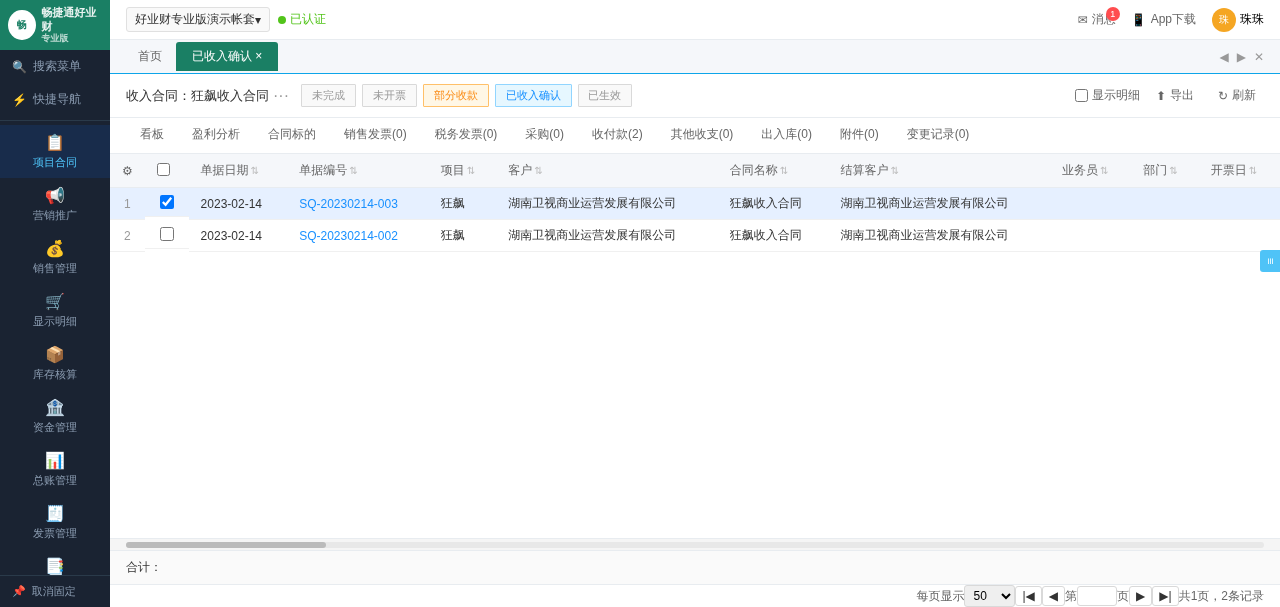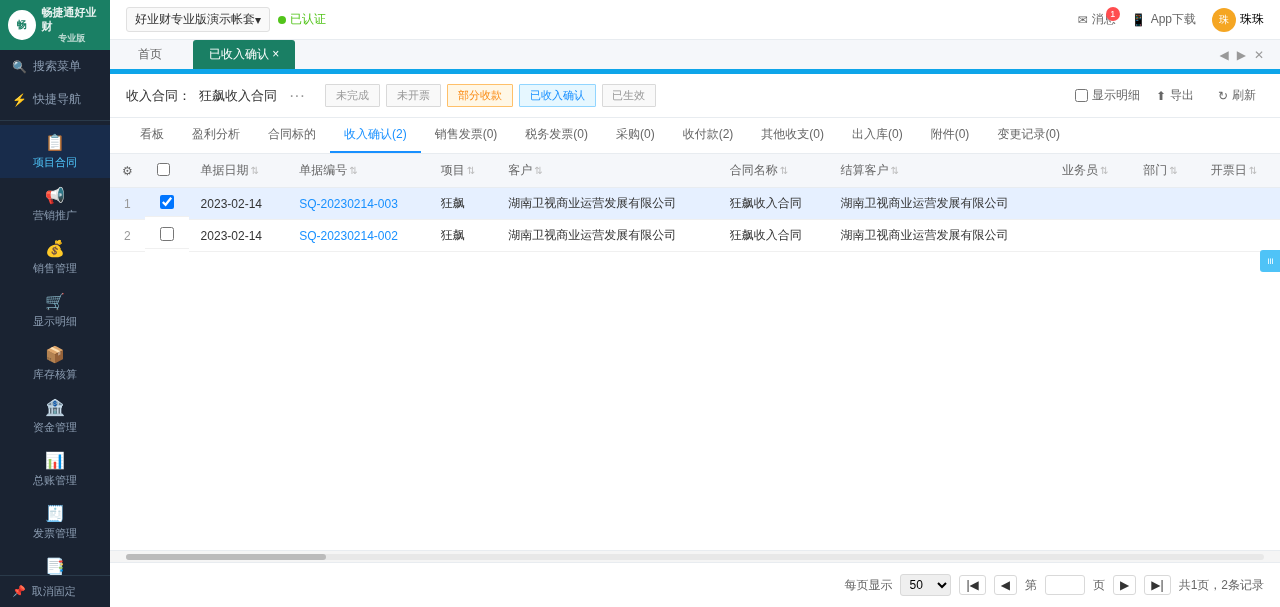--- a/index.html
+++ b/index.html
@@ -27,30 +27,30 @@
     .topbar-dropdown { display: flex; align-items: center; color: #333; font-size: 12px; cursor: pointer; border: 1px solid #e0e0e0; padding: 3px 8px; border-radius: 3px; background: #f9f9f9; }
     .topbar-certified { display: flex; align-items: center; gap: 4px; color: #52c41a; font-size: 12px; }
     .certified-dot { width: 8px; height: 8px; background: #52c41a; border-radius: 50%; }
     .topbar-right { display: flex; align-items: center; gap: 16px; }
     .topbar-action { display: flex; align-items: center; gap: 4px; color: #666; font-size: 12px; cursor: pointer; position: relative; }
     .notification-badge { position: absolute; top: -4px; right: -4px; background: #ff4d4f; color: white; border-radius: 50%; width: 14px; height: 14px; font-size: 9px; display: flex; align-items: center; justify-content: center; }
     .topbar-user { display: flex; align-items: center; gap: 4px; cursor: pointer; }
     .user-avatar { width: 24px; height: 24px; background: #f5a623; border-radius: 50%; display: flex; align-items: center; justify-content: center; color: white; font-size: 10px; }
 
     
-    .tabbar { background: #f5f7fa; border-bottom: 5px solid #0ea5e9; padding: 0 16px; height: 34px; display: flex; align-items: center; gap: 19px; flex-shrink: 0; }
+    .tabbar { background: #f5f7fa; border-bottom: 1px solid #0ea5e9; padding: 0 16px; height: 34px; display: flex; align-items: center; gap: 2px; flex-shrink: 0; }
     .tab-home { padding: 6px 12px; color: #666; cursor: pointer; font-size: 12px; }
     .tab-item { padding: 6px 16px; background: #1a7f64; color: white; border-radius: 3px 3px 0 0; cursor: pointer; font-size: 12px; display: flex; align-items: center; gap: 6px; }
 
     
     .content { flex: 1; background: white; overflow: hidden; display: flex; flex-direction: column; }
 
     
     .contract-header { padding: 10px 16px; border-bottom: 1px solid #e8ecf0; display: flex; align-items: center; justify-content: space-between; flex-shrink: 0; }
-    .contract-actions-left { display: flex; align-items: center; gap: 8px; }
+    .contract-actions-left { display: flex; align-items: center; }
     .status-btn { padding: 3px 10px; border-radius: 1px; font-size: 11px; cursor: pointer; border: 1px solid; }
     .status-incomplete { background: #f9f9f9; color: #999; border-color: #d9d9d9; }
     .status-uninvoiced { background: #f9f9f9; color: #999; border-color: #d9d9d9; }
     .status-partial { background: #fff7e6; color: #fa8c16; border-color: #ffc069; }
     .status-confirmed { background: #e6f7ff; color: #1890ff; border-color: #91d5ff; }
     .status-effective { background: #f9f9f9; color: #999; border-color: #d9d9d9; padding-left: 9px; }
     .contract-actions-right { display: flex; align-items: center; gap: 8px; }
     .show-detail { display: flex; align-items: center; gap: 4px; color: #666; font-size: 12px; cursor: pointer; }
     .action-btn { display: flex; align-items: center; gap: 4px; color: #666; font-size: 12px; cursor: pointer; padding: 3px 8px; }
 
@@ -69,21 +69,21 @@
     td { padding: 7px 12px; color: #333; border-bottom: 1px solid #f0f0f0; white-space: nowrap; }
     tr.selected td { background: #e6f0ff; }
     .row-num { color: #999; text-align: center; width: 30px; }
     .link-text { color: #1890ff; cursor: pointer; text-decoration: none; }
     .checkbox { width: 14px; height: 14px; cursor: pointer; }
 
     
     .total-row { padding: 8px 16px; background: #fafafa; border-top: 1px solid #e8ecf0; font-size: 12px; color: #333; display: flex; align-items: center; flex-shrink: 0; }
 
     
-    .pagination { padding: 11px 16px; display: flex; align-items: center; justify-content: flex-end; gap: 8px; border-top: 1px solid #e8ecf0; flex-shrink: 0; font-size: 12px; color: #666; }
+    .pagination { padding: 0 16px; display: flex; align-items: center; justify-content: flex-end; border-top: 1px solid #e8ecf0; flex-shrink: 0; font-size: 12px; color: #666; }
     .page-btn { padding: 2px 6px; border: 1px solid #d9d9d9; border-radius: 3px; cursor: pointer; background: white; color: #333; font-size: 12px; }
     .page-input { width: 40px; border: 1px solid #d9d9d9; border-radius: 3px; padding: 2px 4px; text-align: center; font-size: 12px; }
     .page-select { border: 1px solid #d9d9d9; border-radius: 3px; padding: 2px 4px; font-size: 12px; }
 
     
     .scroll-bar-area { height: 12px; background: #f5f5f5; border-top: 1px solid #e8ecf0; display: flex; align-items: center; padding: 0 16px; flex-shrink: 0; }
     .scroll-bar-track { flex: 1; height: 6px; background: #e8e8e8; border-radius: 3px; position: relative; }
     .scroll-bar-thumb { width: 200px; height: 6px; background: #bbb; border-radius: 3px; position: absolute; left: 0; }
 
     
@@ -95,21 +95,21 @@
 </head>
 <body>
 
 <div class="sidebar">
   <div class="sidebar-logo">
     <div class="sidebar-logo-icon">
       <span>畅</span>
     </div>
     <div style="display:flex;flex-direction:column;line-height:1.3;">
       <span style="font-size:11px;opacity:0.9;">畅捷通好业财</span>
-      <span style="font-size:9px;opacity:0.7;text-align:center;">专业版</span>
+      <span style="font-size:9px;opacity:0.7;">专业版</span>
     </div>
   </div>
 
   <div class="sidebar-search">
     <span>🔍</span>
     <span>搜索菜单</span>
   </div>
 
   <div class="sidebar-nav">
     <span>⚡</span>
@@ -235,21 +235,20 @@
           <span>↻</span>
           <span>刷新</span>
         </div>
       </div>
     </div>
 
     <div class="tabs-nav" id="tabs-nav-container">
         <div class="tab-nav-item">看板</div>
         <div class="tab-nav-item">盈利分析</div>
         <div class="tab-nav-item">合同标的</div>
-        <div class="tab-nav-item active">收入确认(2)</div>
         <div class="tab-nav-item">销售发票(0)</div>
         <div class="tab-nav-item">税务发票(0)</div>
         <div class="tab-nav-item">采购(0)</div>
         <div class="tab-nav-item">收付款(2)</div>
         <div class="tab-nav-item">其他收支(0)</div>
         <div class="tab-nav-item">出入库(0)</div>
         <div class="tab-nav-item">附件(0)</div>
         <div class="tab-nav-item">变更记录(0)</div>
       </div>
 
@@ -305,20 +304,23 @@
             </tbody>
         </table>
       </div>
 
       <div class="scroll-bar-area">
         <div class="scroll-bar-track">
           <div class="scroll-bar-thumb"></div>
         </div>
       </div>
 
+      <div class="total-row">
+        <span>合计：</span>
+      </div>
 
       <div class="pagination">
         <span>每页显示</span>
         <select class="page-select">
           <option>50</option>
           <option>100</option>
           <option>200</option>
         </select>
         <button class="page-btn">|◀</button>
         <button class="page-btn">◀</button>

